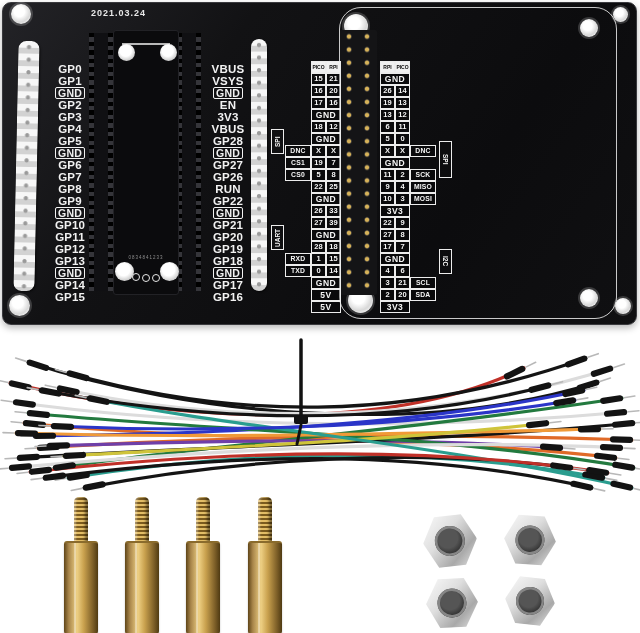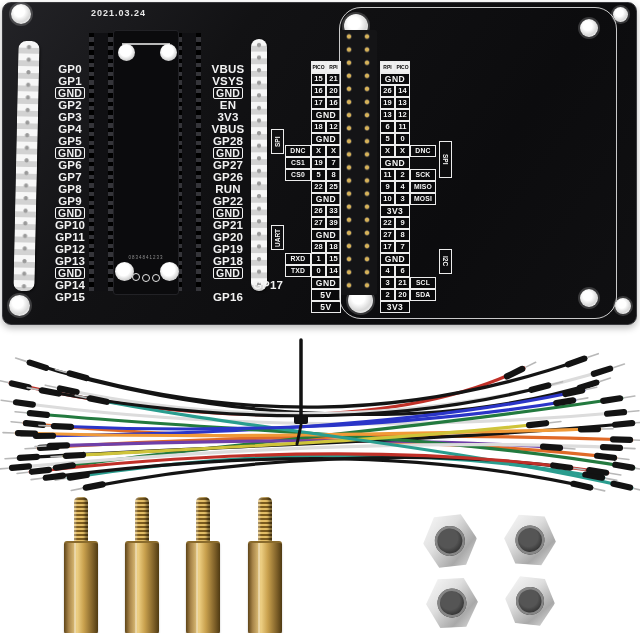--- a/index.html
+++ b/index.html
@@ -165,21 +165,21 @@
         <div class="plabel" style="top: 138px;">GP27</div>
         <div class="plabel" style="top: 150px;">GP26</div>
         <div class="plabel" style="top: 162px;">RUN</div>
         <div class="plabel" style="top: 174px;">GP22</div>
         <div class="plabel" style="top: 186px;"><span class="boxed">GND</span></div>
         <div class="plabel" style="top: 198px;">GP21</div>
         <div class="plabel" style="top: 210px; text-align: center;">GP20</div>
         <div class="plabel" style="top: 222px;">GP19</div>
         <div class="plabel" style="top: 234px;">GP18</div>
         <div class="plabel" style="top: 246px;"><span class="boxed">GND</span></div>
-        <div class="plabel" style="top: 258px; margin-left: 40px;">GP17</div>
+        <div class="plabel" style="top: 258px;">GP17</div>
         <div class="plabel" style="top: 270px;">GP16</div>
       </div>
 
     <div class="hdr40"></div>
 
     <div class="tbl tl" id="tbl-left">
         <div class="trow" style="top: 30px;">
           <div class="tc blank"></div>
           <div class="tc hdrcell">PICO</div>
           <div class="tc hdrcell">RPI</div>

